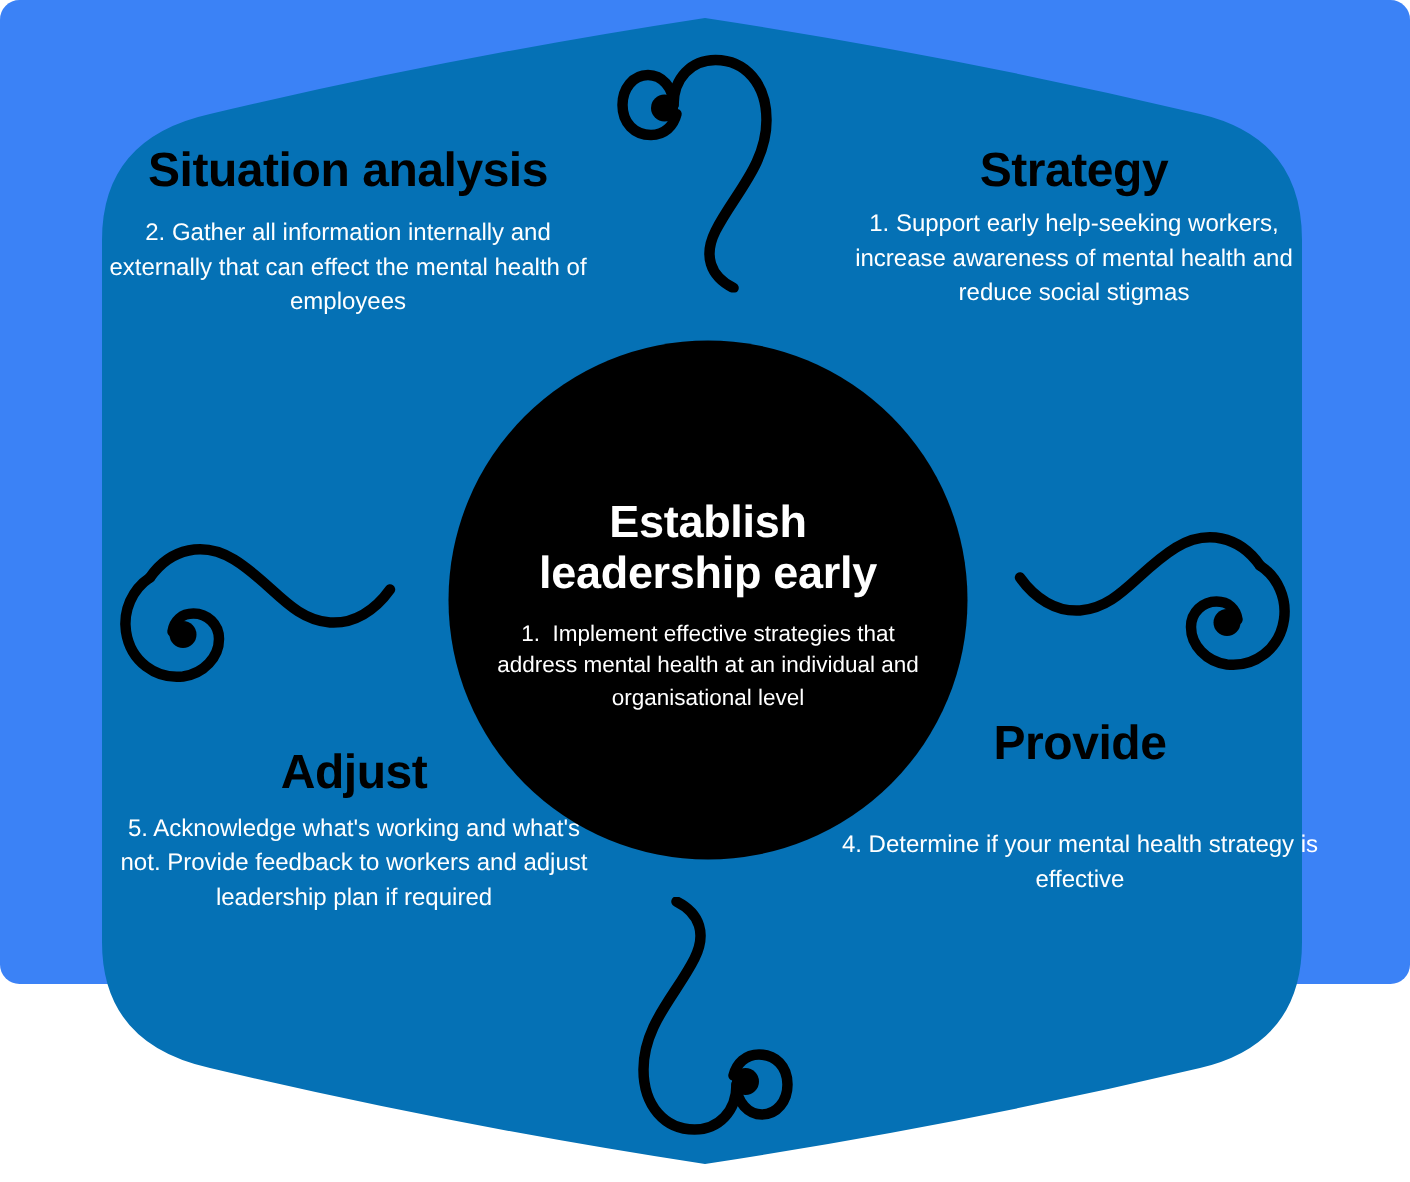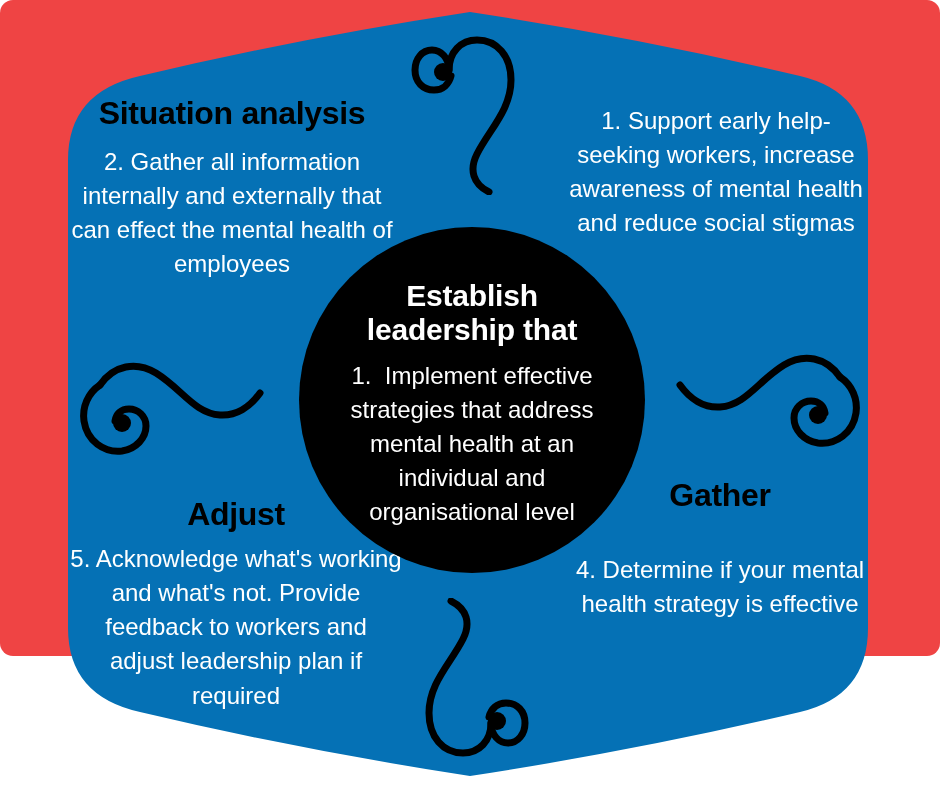--- a/index.html
+++ b/index.html
@@ -12,21 +12,21 @@
     width: 940px;
     height: 788px;
     font-family: "Liberation Sans", sans-serif;
     overflow: hidden;
   }
 
   #stage {
     position: relative;
     width: 940px;
     height: 656px;
-    background: #ef4444;
+    background: #3b82f6;
     border-radius: 13px;
   }
 
   
   #plate {
     position: absolute;
     left: 0;
     top: 0;
     width: 940px;
     height: 788px;
@@ -53,21 +53,21 @@
     color: #ffffff;
     font-size: 30px;
     font-weight: bold;
     line-height: 1.13;
     text-align: center;
     letter-spacing: -0.2px;
     max-width: 250px;
   }
   #core .core-body {
     color: #ffffff;
-    font-size: 24px;
+    font-size: 15px;
     font-weight: 400;
     line-height: 1.42;
     text-align: center;
     margin-top: 12px;
     max-width: 300px;
     white-space: pre-wrap;
   }
 
   
   .quad {
@@ -77,21 +77,21 @@
   }
   .quad .q-title {
     color: #000000;
     font-weight: bold;
     font-size: 32px;
     line-height: 1.1;
     letter-spacing: -0.3px;
   }
   .quad .q-body {
     color: #ffffff;
-    font-size: 24px;
+    font-size: 16px;
     font-weight: 400;
     line-height: 1.42;
     margin-top: 8px;
   }
 
   #quad-tl { left: 62px;  top: 96px;  width: 340px; text-align: center; }
   #quad-tl .q-body { margin-top: 14px; padding: 0 6px; }
 
   #quad-tr { left: 556px; top: 96px;  width: 320px; text-align: center; }
   #quad-tr .q-body { margin-top: 8px; padding: 0 12px; }
@@ -189,31 +189,32 @@
              C 43 66 38 71 37 78" fill="none" stroke="#000000" stroke-width="7" stroke-linecap="round"></path>
     <circle cx="44" cy="80" r="9" fill="#000000"></circle>
   </svg>
 
   <div class="quad" id="quad-tl">
     <div class="q-title">Situation analysis</div>
     <div class="q-body">2. Gather all information internally and externally that can effect the mental health of employees</div>
   </div>
 
   <div class="quad" id="quad-tr">
+    <div class="q-title">Strategy</div>
     <div class="q-body">1. Support early help-seeking workers, increase awareness of mental health and reduce social stigmas</div>
   </div>
 
   <div class="quad" id="quad-bl">
     <div class="q-title">Adjust</div>
     <div class="q-body">5. Acknowledge what's working and what's not. Provide feedback to workers and adjust leadership plan if required</div>
   </div>
 
   <div class="quad" id="quad-br">
-    <div class="q-title">Gather</div>
+    <div class="q-title">Provide</div>
     <div class="q-body">4. Determine if your mental health strategy is effective</div>
   </div>
 
   <div id="core">
-    <div class="core-title">Establish leadership that</div>
+    <div class="core-title">Establish leadership early</div>
     <div class="core-body">1.  Implement effective strategies that address mental health at an individual and organisational level</div>
   </div>
 
 </div>
 
 </body></html>

